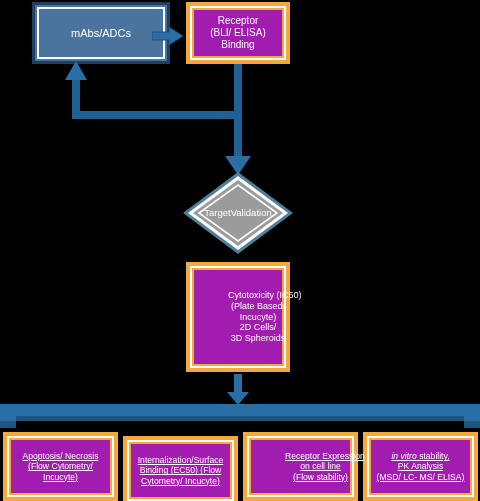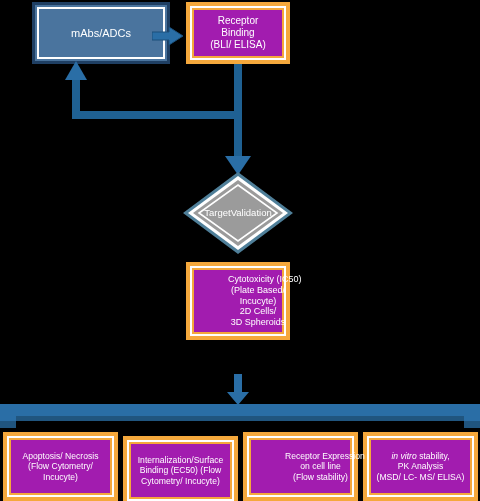--- a/index.html
+++ b/index.html
@@ -89,41 +89,41 @@
   .conn {
     position: absolute;
     background: #1f6193;
   }
   svg.arrow { position: absolute; display: block; }
 
   
   .fs-11 { font-size: 11px; }
   .fs-10 { font-size: 10px; }
   .fs-9  { font-size: 9px; }
-  .fs-85 { font-size: 8.6px; }
+  .fs-85 { font-size: 8.6px; text-decoration: underline; }
 </style>
 </head>
 <body>
 
 <div id="canvas">
 
   <div class="node node-blue fs-11" style="left:32px; top:2px; width:138px; height:62px;">
     <span class="node-text">mAbs/ADCs</span>
   </div>
 
   <svg class="arrow" style="left:152px; top:26px;" width="32" height="20" viewBox="0 0 32 20">
     <path d="M0,6 L17,6 L17,1 L31,10 L17,19 L17,14 L0,14 Z" fill="#2a6ea6"></path>
     <path d="M0,6 L17,6 L17,1 L31,10 L17,19 L17,14 L0,14 Z" fill="none" stroke="#1b4f7a" stroke-width="1"></path>
   </svg>
 
   <div class="node node-orange fs-10" style="left:186px; top:2px; width:104px; height:62px;">
     <span class="node-text">
       <span class="ln">Receptor</span>
+      <span class="ln">(BLI/ ELISA)</span>
       <span class="ln">Binding</span>
-      <span class="ln">(BLI/ ELISA)</span>
     </span>
   </div>
 
   <div class="conn" style="left:234px; top:64px; width:8px; height:98px;"></div>
 
   <svg class="arrow" style="left:225px; top:156px;" width="26" height="20" viewBox="0 0 26 20">
     <path d="M0,0 L26,0 L13,19 Z" fill="#2a6ea6"></path>
   </svg>
 
   <div class="conn" style="left:72px; top:111px; width:166px; height:8px;"></div>
@@ -140,21 +140,21 @@
       <polygon points="55,4 105,41 55,78 5,41" fill="#ffffff"></polygon>
       <polygon points="55,8 100,41 55,74 10,41" fill="#9b9b9b"></polygon>
       <polygon points="55,13 94,41 55,69 16,41" fill="none" stroke="#ffffff" stroke-width="1.6"></polygon>
     </svg>
     <div id="diamond-label">
       <span>Target</span>
       <span>Validation</span>
     </div>
   </div>
 
-  <div class="node node-orange fs-9" style="left:186px; top:262px; width:104px; height:78px;padding-left:40px;">
+  <div class="node node-orange fs-9" style="left:186px; top:262px; width:104px; height:110px;padding-left:40px;">
     <span class="node-text">
       <span class="ln">Cytotoxicity (IC50)</span>
       <span class="ln">(Plate Based/</span>
       <span class="ln">Incucyte)</span>
       <span class="ln">2D Cells/</span>
       <span class="ln">3D Spheroids</span>
     </span>
   </div>
 
   <svg class="arrow" style="left:226px; top:374px;" width="24" height="32" viewBox="0 0 24 32">

